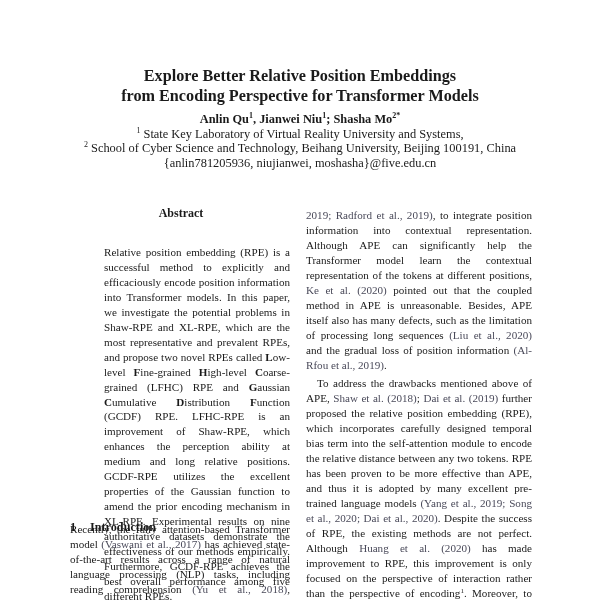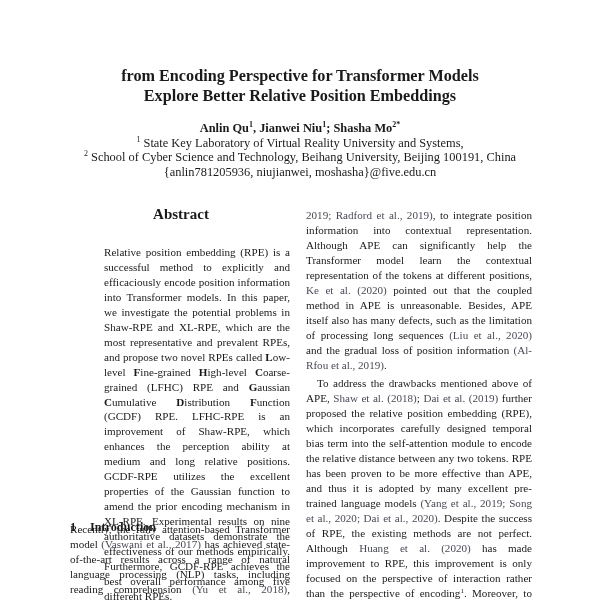--- a/index.html
+++ b/index.html
@@ -2,42 +2,42 @@
 <html><head>
 <meta charset="utf-8">
 <style>
   html, body { margin:0; padding:0; background:#ffffff; }
   body { width:600px; height:600px; position:relative; overflow:hidden;
          font-family:"Liberation Serif", "DejaVu Serif", serif; color:#1a1a1a; }
   .title { position:absolute; top:66px; left:0; width:600px; text-align:center;
            font-weight:bold; font-size:16.2px; line-height:20px; color:#1a1a1a; }
   .authors { position:absolute; top:112px; left:0; width:600px; text-align:center;
              font-size:12.4px; line-height:14.6px; }
-  .authors .names { font-weight:bold;margin-top:9px; }
+  .authors .names { font-weight:bold; }
   .authors sup { font-size:8px; vertical-align:5px; line-height:0; }
   .abs-head { position:absolute; top:206px; left:88px; width:186px; text-align:center;
-              font-weight:bold; font-size:15px; }
+              font-weight:bold; font-size:12px; }
   .col { position:absolute; font-size:11.1px; line-height:14.95px; text-align:justify; }
   .col p { margin:0; }
   .abstract { top:245px; left:88px; width:186px;margin-left:16px; }
   .leftmain { top:522px; left:70px; width:220px; }
   .rightcol { top:208px; left:306px; width:226px; }
   .sec { position:absolute; top:520px; left:70px; font-weight:bold; font-size:12.2px; }
   .sec .num { display:inline-block; width:20px; }
   .cite { color:#4a4a5a; }
   .bold-letter { font-weight:bold; }
   .indent { text-indent:11px; margin-top:4px !important; }
   sup.fn { font-size:7px; vertical-align:4px; line-height:0; }
 </style>
 </head>
 <body>
 
 <div class="title">
+  <div>Explore Better Relative Position Embeddings</div>
   <div>from Encoding Perspective for Transformer Models</div>
-  <div>Explore Better Relative Position Embeddings</div>
 </div>
 
 <div class="authors">
   <div class="names">
     <span>Anlin Qu</span><sup>1</sup>,
     <span>Jianwei Niu</span><sup>1</sup>;
     <span>Shasha Mo</span><sup>2*</sup>
   </div>
   <div><sup>1</sup> <span>State Key Laboratory of Virtual Reality University and Systems,</span></div>
   <div><sup>2</sup> <span>School of Cyber Science and Technology, Beihang University, Beijing 100191, China</span></div>

